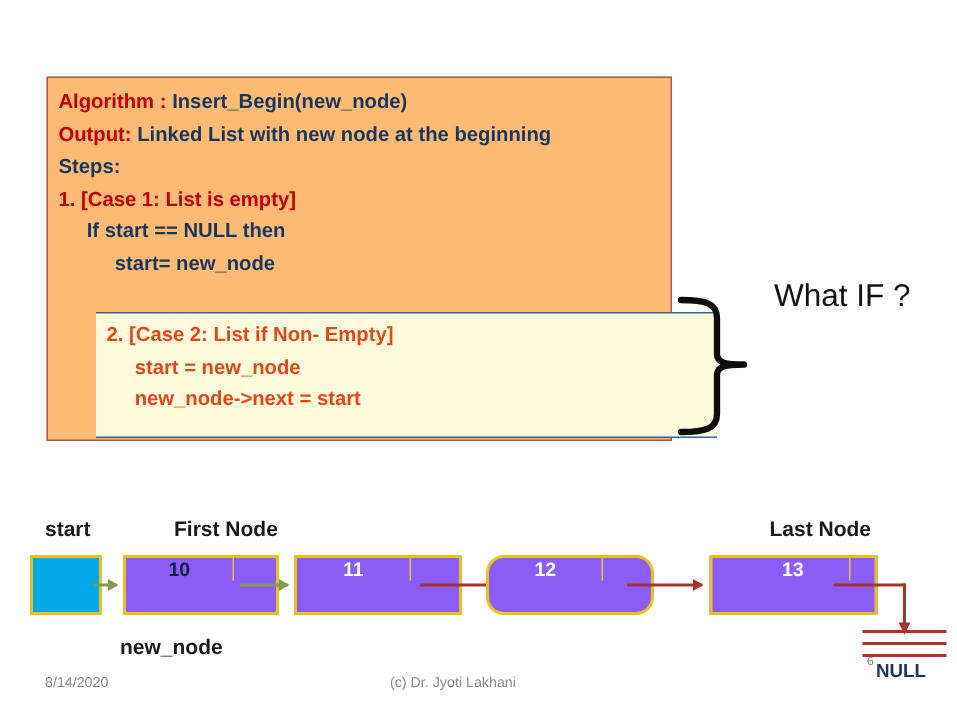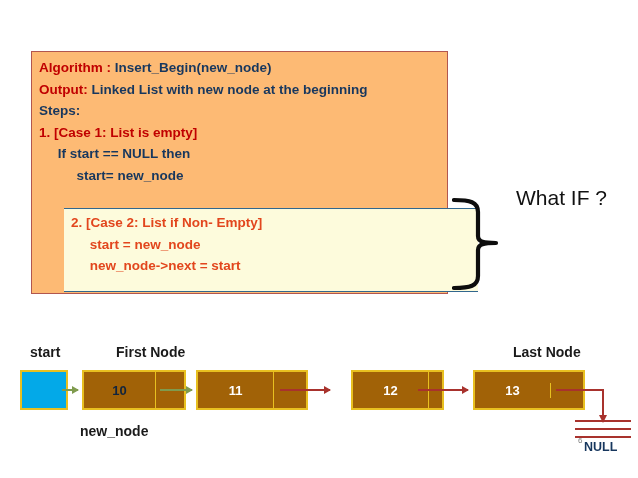--- a/index.html
+++ b/index.html
@@ -78,37 +78,38 @@
   .lbl-newnode{left:80px;top:93px;}
 
   .startbox{
     position:absolute;left:20px;top:40px;width:48px;height:40px;
     background:#03a9e8;border:2.2px solid #e8c020;box-sizing:border-box;
   }
 
   .node{
     position:absolute;top:40px;height:40px;
     border:2.2px solid #e8c020;box-sizing:border-box;
-    background:#a16207;
+    background:#8b5cf6;
     display:flex;
+    flex-direction:column;
   }
   .node .data{
     flex:0 0 auto;
     display:flex;align-items:center;justify-content:center;
     font-size:13px;font-weight:bold;
     border-right:1.6px solid #e8c020;
     box-sizing:border-box;
   }
   .node .nextp{flex:1 1 auto;}
 
   .n1{left:82px;width:104px;}
   .n1 .data{width:72px;color:#10243e;}
   .n2{left:196px;width:112px;}
   .n2 .data{width:76px;color:#ffffff;}
-  .n3{left:351px;width:93px;}
+  .n3{left:324px;width:112px;border-radius:12px;}
   .n3 .data{width:76px;color:#ffffff;}
   .n4{left:473px;width:112px;align-items:center;}
   .n4 .data{width:76px;color:#ffffff;}
 
   
   .arrow{position:absolute;height:2px;}
   .arr-green{background:#7f9b4e;}
   .arr-red{background:#a8322d;}
   .arrow:after{
     content:"";position:absolute;right:-1px;top:-3px;
@@ -224,14 +225,18 @@
 
     <div class="tail-h"></div>
     <div class="tail-v"></div>
     <div class="gnd g1"></div>
     <div class="gnd g2"></div>
     <div class="gnd g3"></div>
     <div class="slide-num">6</div>
     <div class="null-lbl">NULL</div>
   </div>
 
+  <div class="footer">
+    <div class="f-date">8/14/2020</div>
+    <div class="f-copy">(c) Dr. Jyoti Lakhani</div>
+  </div>
 
 </div>
 
 </body></html>

